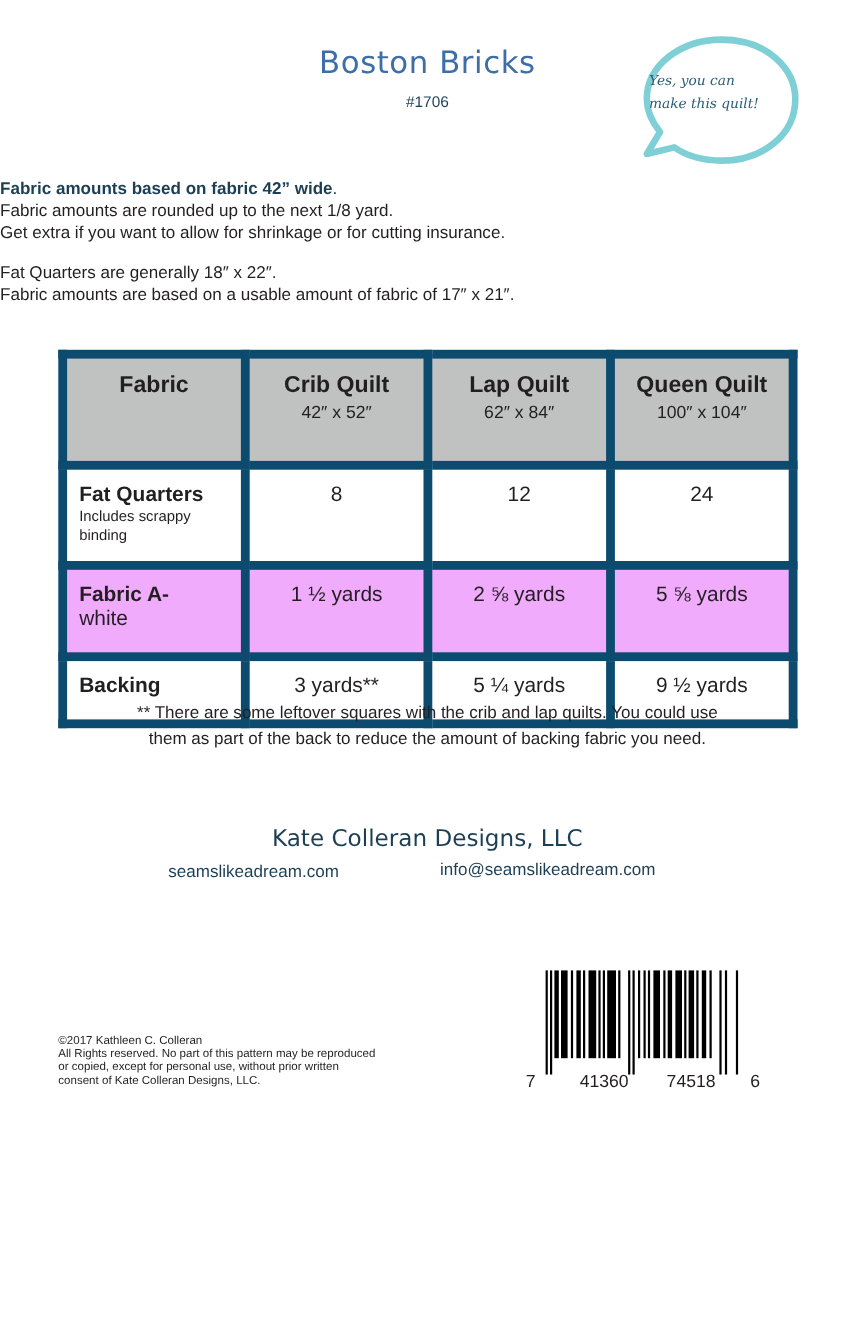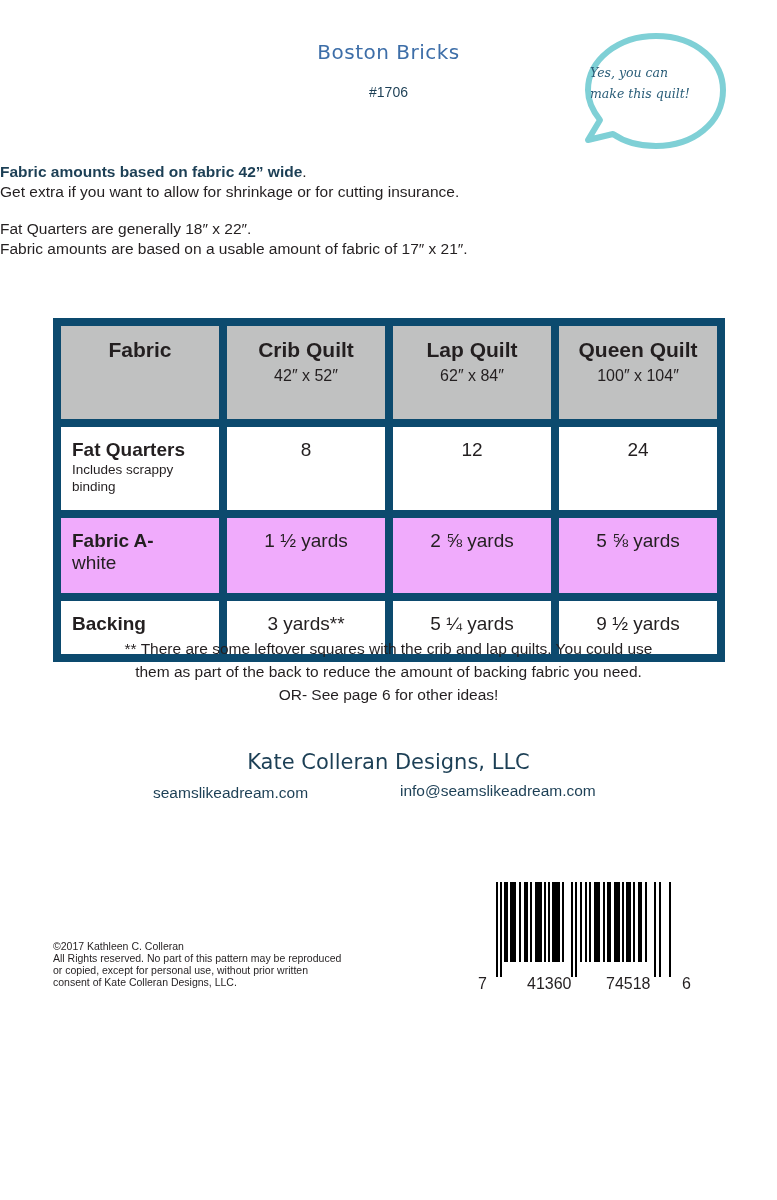--- a/index.html
+++ b/index.html
@@ -3,21 +3,21 @@
   <meta charset="utf-8">
   <style>
     html, body { margin: 0; padding: 0; background: #ffffff; }
     body {
       width: 777px; height: 1200px; position: relative; overflow: hidden;
       font-family: "Liberation Sans", "DejaVu Sans", sans-serif; color: #231f20;
     }
     .abs { position: absolute; }
     .title {
       left: 0; width: 777px; top: 40px; text-align: center;
-      font-family: "DejaVu Sans", sans-serif; font-size: 20px; color: #3d6ea8;
+      font-family: "DejaVu Sans", sans-serif; font-size: 28px; color: #3d6ea8;
       letter-spacing: 0.5px;
     }
     .pattern-no {
       left: 0; width: 777px; top: 84px; text-align: center;
       font-size: 14px; color: #1c3f55;
     }
     .bubble { left: 578px; top: 28px; width: 150px; height: 130px; }
     .bubble-text {
       left: 590px; top: 62px; width: 130px; text-align: left;
       font-family: "DejaVu Serif", serif; font-style: italic; font-size: 12.5px;
@@ -61,20 +61,21 @@
 <svg class="abs bubble" viewBox="0 0 150 130">
   <path d="M78 8 C120 8 145 35 145 62 C145 95 115 118 78 118 C60 118 45 113 35 106 L10 112 L22 92 C14 82 10 72 10 62 C10 32 40 8 78 8 Z" fill="#ffffff" stroke="#7fd0d6" stroke-width="6" stroke-linejoin="round"></path>
 </svg>
 <div class="abs bubble-text">
   <div>Yes, you can</div>
   <div>make this quilt!</div>
 </div>
 
 <div class="abs intro">
   <div><span class="bold">Fabric amounts based on fabric 42” wide</span><span>.</span></div>
+  <div>Fabric amounts are rounded up to the next 1/8 yard.</div>
   <div>Get extra if you want to allow for shrinkage or for cutting insurance.</div>
   <div class="gap"></div>
   <div>Fat Quarters are generally 18″ x 22″.</div>
   <div>Fabric amounts are based on a usable amount of fabric of 17″ x 21″.</div>
 </div>
 
 <table class="fabric">
   <colgroup>
       <col style="width:166px">
       <col style="width:166px">
@@ -105,21 +106,20 @@
     <td>3 yards**</td>
     <td>5 ¼ yards</td>
     <td>9 ½ yards</td>
   </tr>
 </tbody>
   </table>
 
 <div class="abs footnote">
   <div>** There are some leftover squares with the crib and lap quilts. You could use</div>
   <div>them as part of the back to reduce the amount of backing fabric you need.</div>
-  <div>OR- See page 6 for other ideas!</div>
 </div>
 
 <div class="abs company">Kate Colleran Designs, LLC</div>
 <div class="abs site">seamslikeadream.com</div>
 <div class="abs email">info@seamslikeadream.com</div>
 
 <div class="abs copyright">
   <div>©2017 Kathleen C. Colleran</div>
   <div>All Rights reserved. No part of this pattern may be reproduced</div>
   <div>or copied, except for personal use,  without prior written</div>

